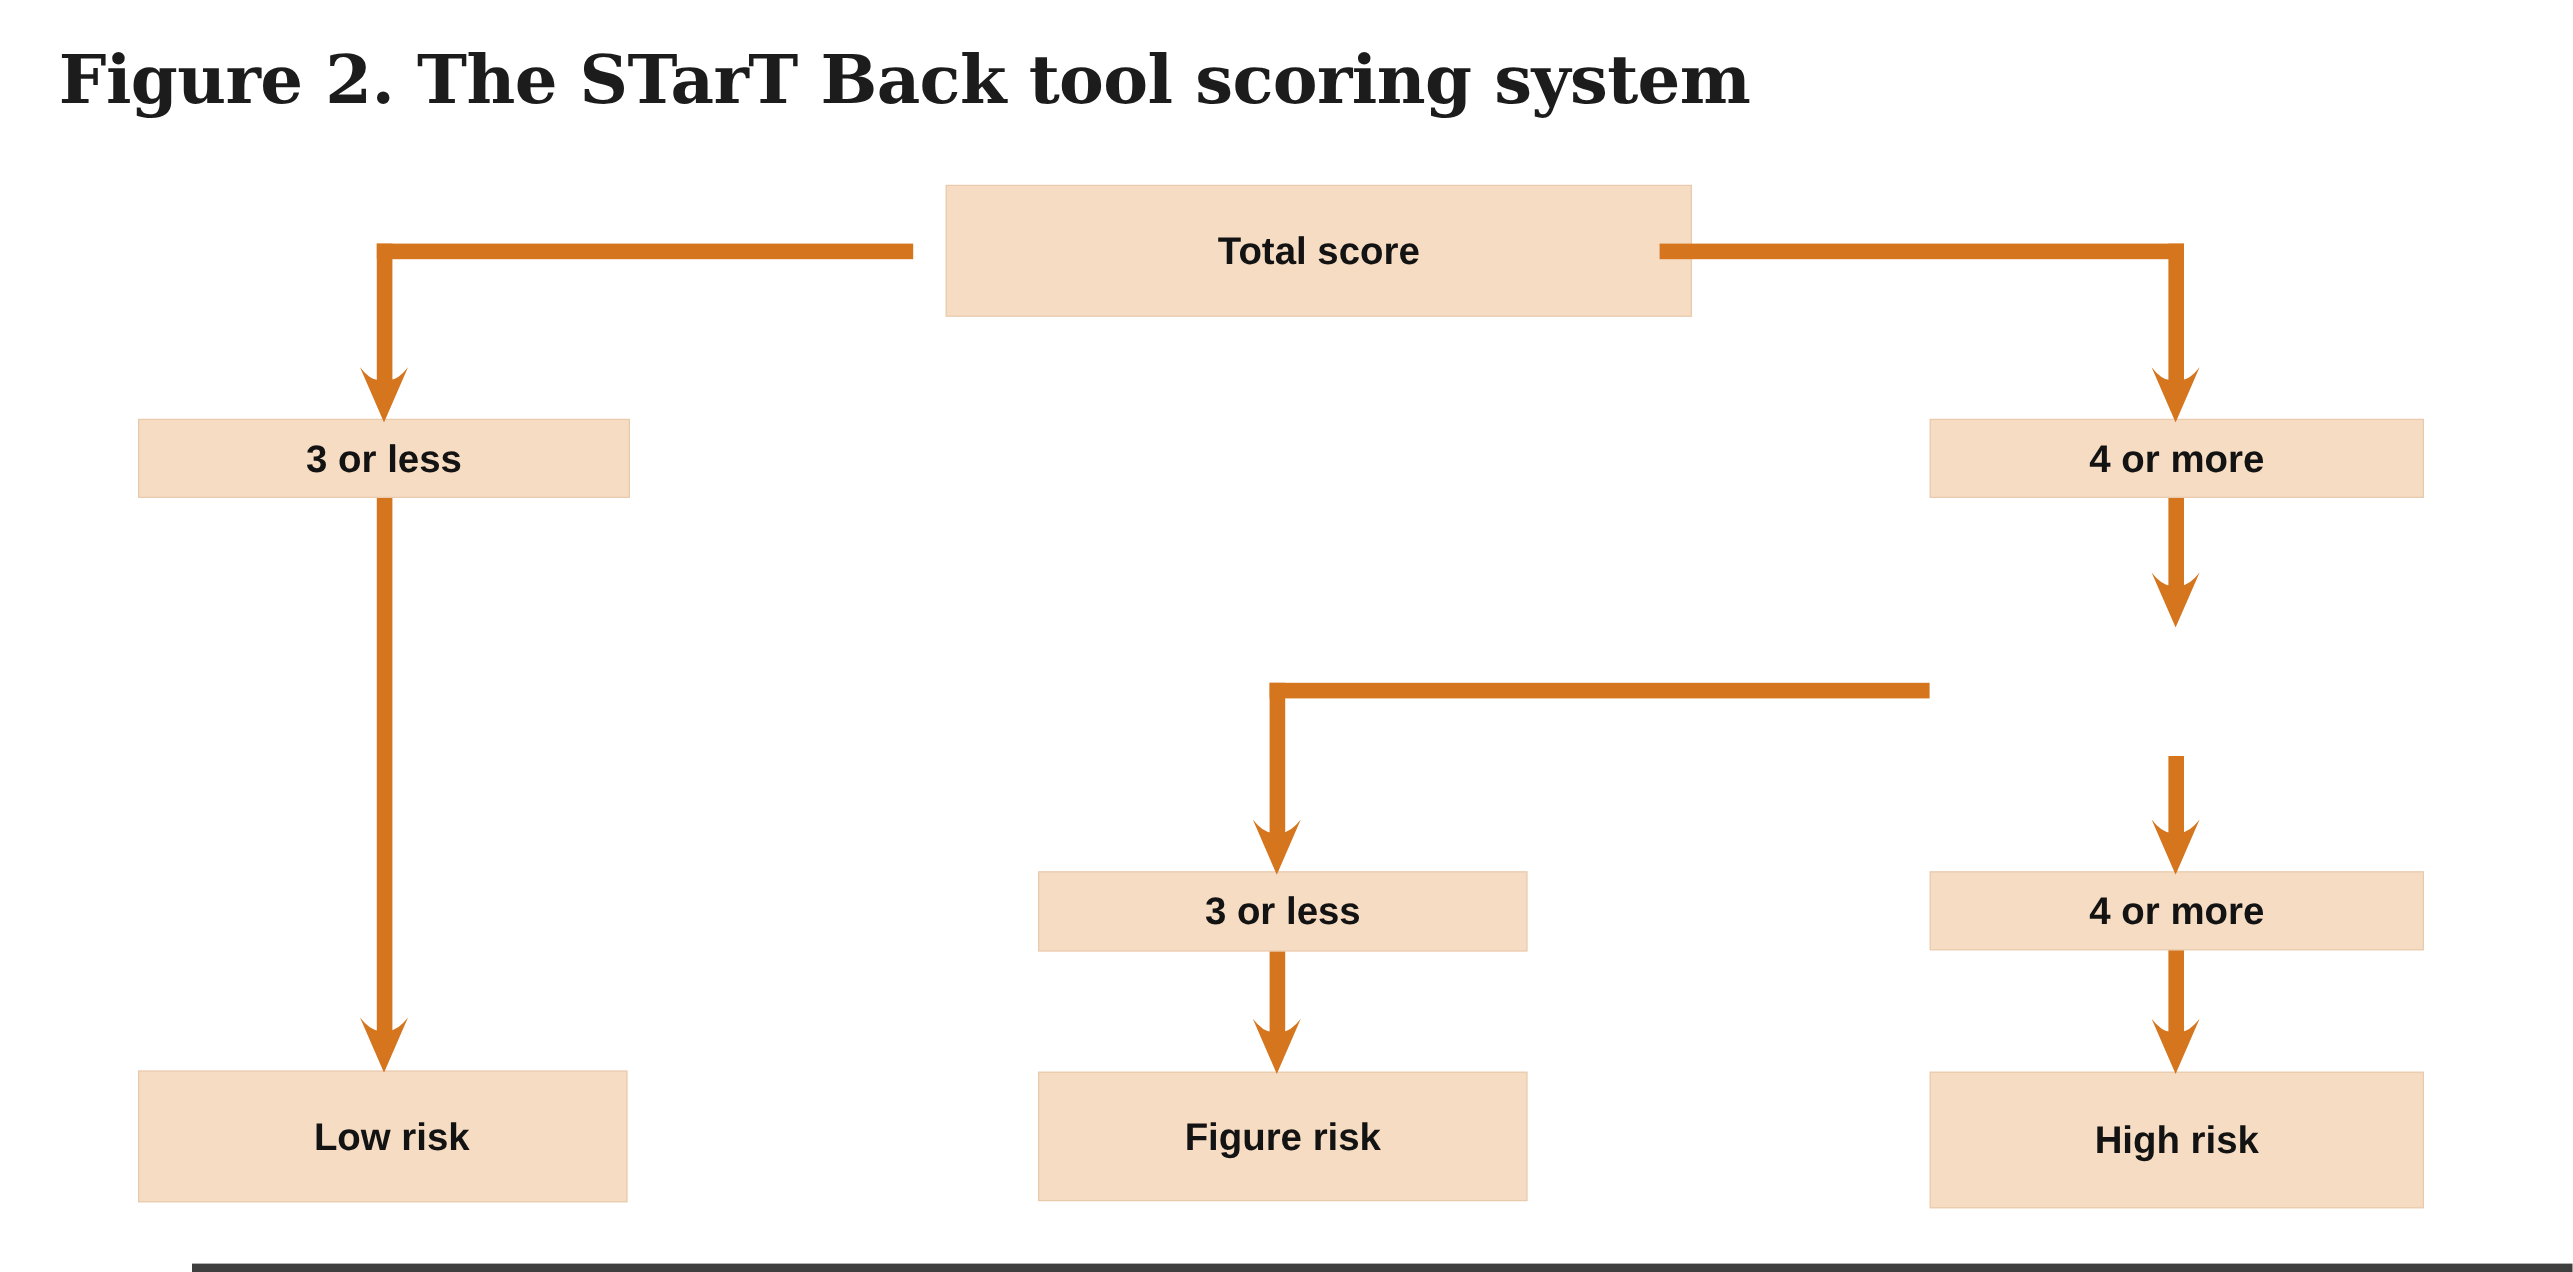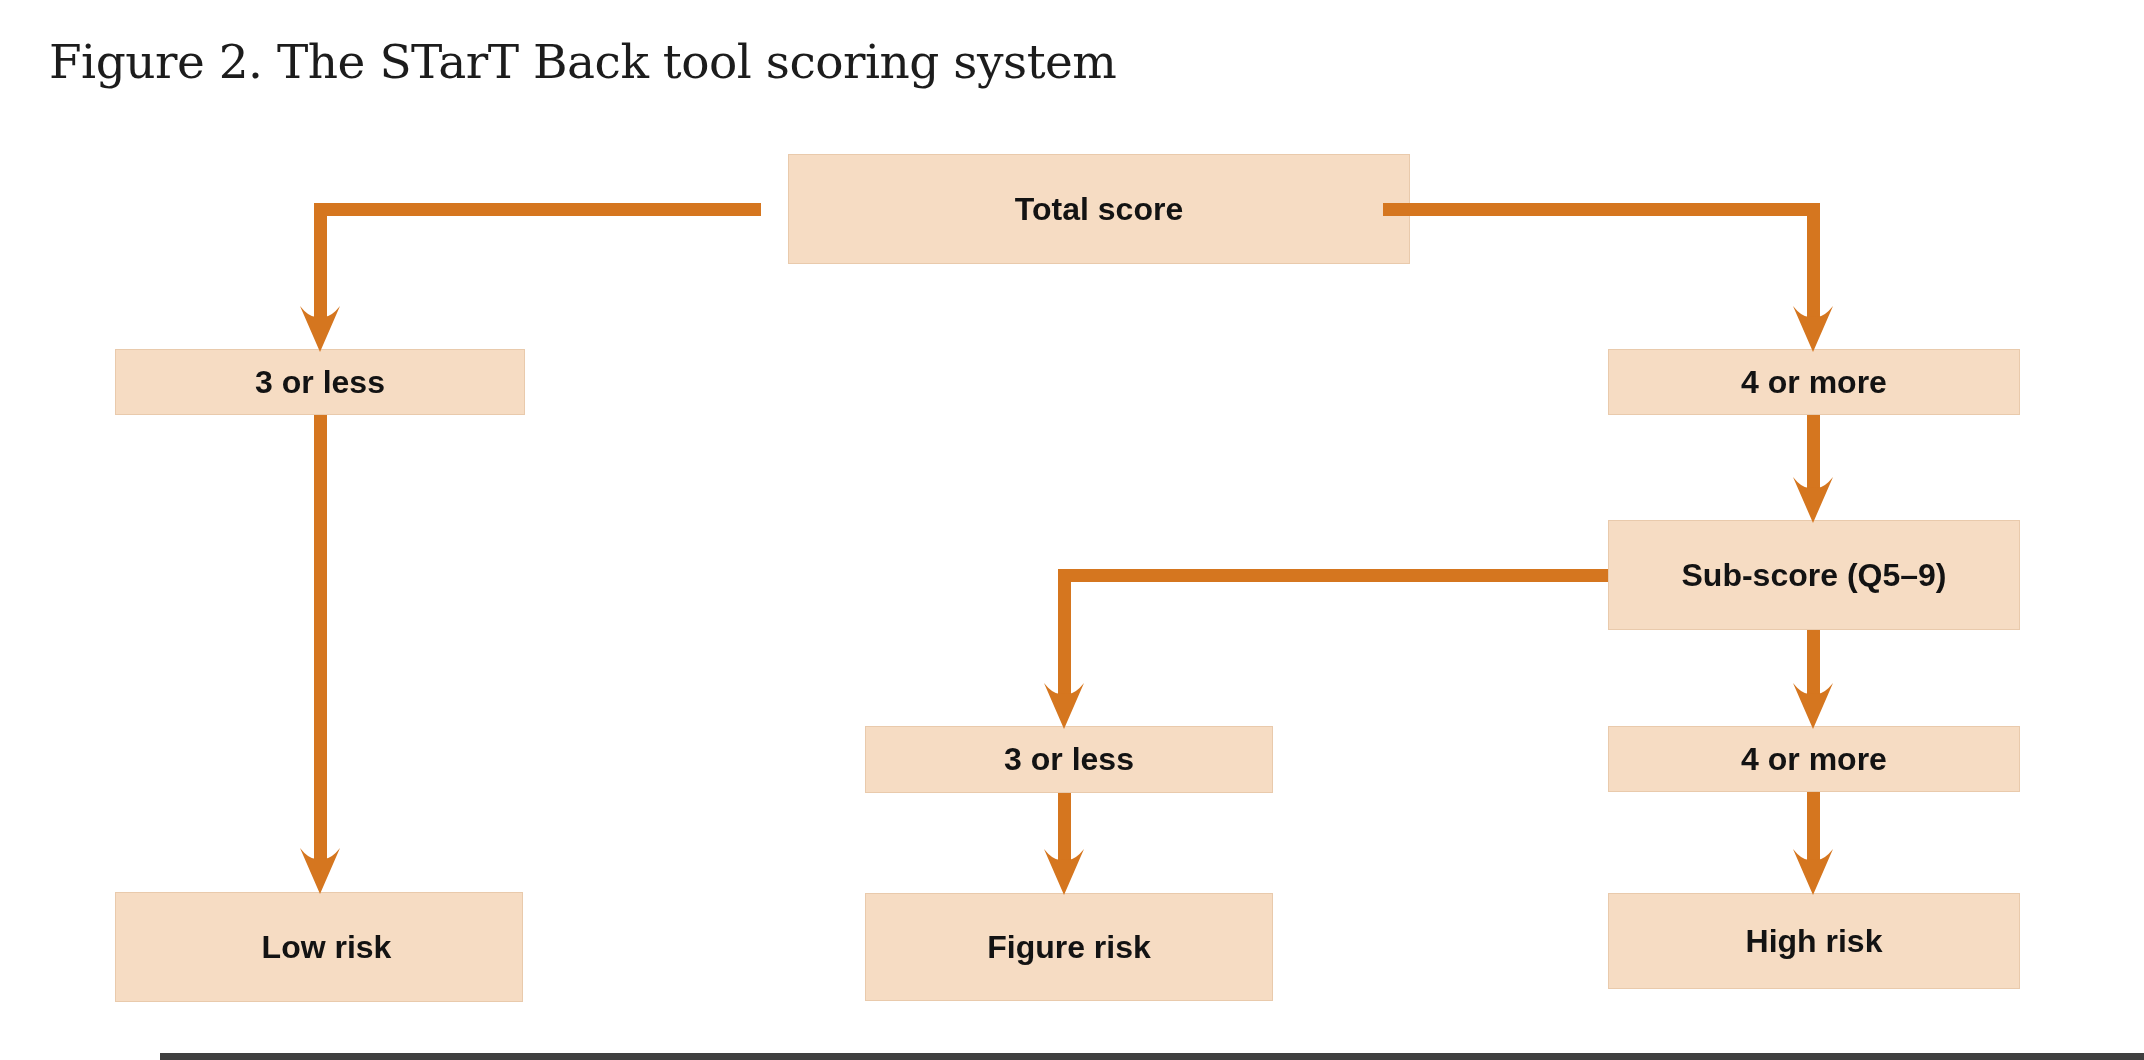--- a/index.html
+++ b/index.html
@@ -9,22 +9,22 @@
     height: 1060px;
     background: var(--background, #fff);
     overflow: hidden;
     font-family: "Liberation Sans", sans-serif;
   }
   .figure-title {
     position: absolute;
     left: 49px;
     top: 34px;
     font-family: "DejaVu Serif", "Liberation Serif", serif;
-    font-weight: 400;
-    font-size: 47px;
+    font-weight: 700;
+    font-size: 56px;
     letter-spacing: -0.5px;
     color: var(--title-text, #1c1c1c);
     white-space: nowrap;
   }
   .node {
     position: absolute;
     background: var(--box-fill, #f6dcc3);
     border: 1px solid rgba(197, 148, 102, 0.25);
     box-sizing: border-box;
     display: flex;
@@ -66,41 +66,38 @@
   </div>
 
   <div class="node" style="left:115px; top:349px; width:410px; height:66px;">
     <span>3 or less</span>
   </div>
 
   <div class="node" style="left:1608px; top:349px; width:412px; height:66px;">
     <span>4 or more</span>
   </div>
 
-  <div class="node" style="left:1608px; top:520px; width:412px; height:110px;">
-    <span>Sub-score (Q5–9)</span>
-  </div>
 
   <div class="node" style="left:865px; top:726px; width:408px; height:67px;">
     <span>3 or less</span>
   </div>
 
   <div class="node" style="left:1608px; top:726px; width:412px; height:66px;">
     <span>4 or more</span>
   </div>
 
   <div class="node" style="left:115px; top:892px; width:408px; height:110px;padding-left:15px;">
     <span>Low risk</span>
   </div>
 
   <div class="node" style="left:865px; top:893px; width:408px; height:108px;">
     <span>Figure risk</span>
   </div>
 
-  <div class="node" style="left:1608px; top:893px; width:412px; height:96px;">
+  <div class="node" style="left:1608px; top:893px; width:412px; height:114px;">
     <span>High risk</span>
   </div>
 
   <div class="conn" style="left:314px; top:203px; width:447px; height:13px;"></div>
   <div class="conn" style="left:314px; top:203px; width:13px; height:115px;"></div>
   <svg class="ah" style="left:298px; top:300px;" viewBox="0 0 44 52">
     <path d="M22 52 L2 6 Q13 20 22 16 Q31 20 42 6 Z" fill="currentColor"></path>
   </svg>
 
   <div class="conn" style="left:1383px; top:203px; width:437px; height:13px;"></div>

